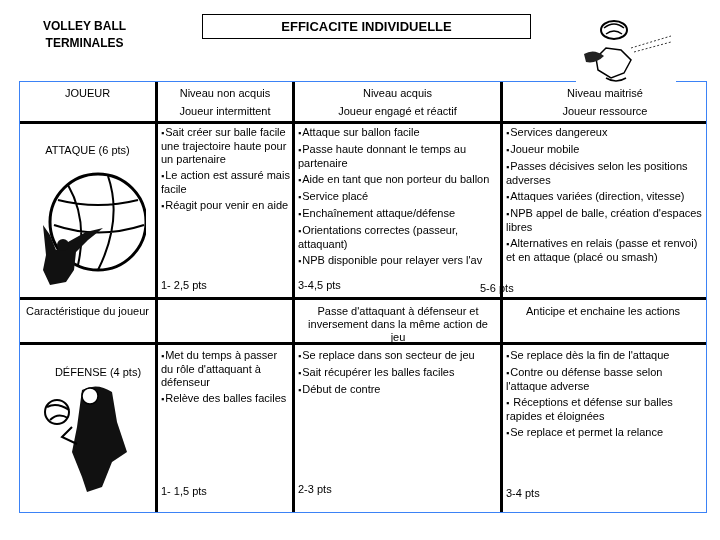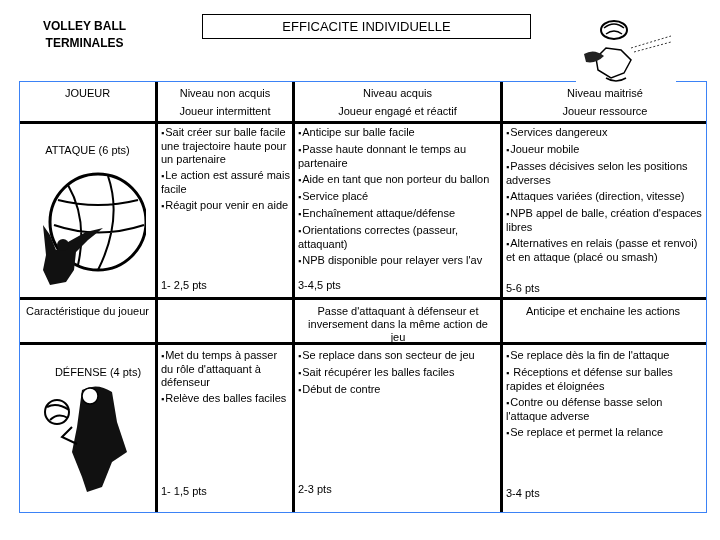--- a/index.html
+++ b/index.html
@@ -7,21 +7,21 @@
   body { position: relative; font-family: "Liberation Sans", sans-serif; color: #000; }
 
   .top-left {
     position: absolute; left: 43px; top: 18px;
     font-size: 12px; font-weight: bold; line-height: 17px; text-align: center;
   }
   .title-box {
     position: absolute; left: 202px; top: 14px; width: 329px; height: 25px;
     border: 1px solid #000;
     display: flex; align-items: center; justify-content: center;
-    font-size: 13px; font-weight: normal;
+    font-size: 13px; font-weight: bold;
   }
 
   .grid {
     position: absolute; left: 19px; top: 81px; width: 688px; height: 432px;
     border: 1px solid #3b82f6;
   }
   .hline { position: absolute; left: 0; right: 0; height: 3px; background: #000; }
   .vline { position: absolute; top: 0; bottom: 0; width: 3px; background: #000; }
 
   .cell { position: absolute; font-size: 11px; line-height: 13px; }
@@ -87,42 +87,42 @@
     <ul class="bullets">
       <li>Sait créer  sur balle facile une trajectoire haute pour un partenaire</li>
       <li>Le action est assuré mais facile</li>
       <li>Réagit pour venir en aide</li>
     </ul>
   </div>
   <div class="pts" style="left:141px;top:197px">1- 2,5 pts</div>
 
   <div class="cell" style="left:278px;width:202px;top:44px">
     <ul class="bullets">
-      <li>Anticipe sur balle facile</li>
+      <li>Attaque sur ballon facile</li>
       <li>Passe haute donnant le temps au partenaire</li>
       <li>Aide en tant que non porteur du ballon</li>
       <li>Service placé</li>
       <li>Enchaînement attaque/défense</li>
       <li>Orientations correctes (passeur, attaquant)</li>
       <li>NPB disponible pour relayer vers l'av</li>
     </ul>
   </div>
   <div class="pts" style="left:278px;top:197px">3-4,5 pts</div>
 
   <div class="cell" style="left:486px;width:196px;top:44px">
     <ul class="bullets">
       <li>Services dangereux</li>
       <li>Joueur mobile</li>
       <li>Passes décisives selon les positions adverses</li>
       <li>Attaques variées (direction, vitesse)</li>
       <li>NPB appel de balle, création d'espaces libres</li>
       <li>Alternatives en relais (passe et renvoi) et en attaque (placé ou smash)</li>
     </ul>
   </div>
-  <div class="pts" style="left:486px;top:200px">5-6 pts</div>
+  <div class="pts" style="left:460px;top:200px">5-6 pts</div>
 
   <div class="cell center" style="left:0;width:135px;top:223px">Caractéristique du joueur</div>
   <div class="cell center" style="left:280px;width:196px;top:223px">Passe d'attaquant à défenseur et inversement dans la même action de jeu</div>
   <div class="cell center" style="left:486px;width:194px;top:223px">Anticipe et enchaine les actions</div>
 
   <div class="cell center" style="left:0;width:156px;top:284px">DÉFENSE (4 pts)</div>
   <svg class="illu" style="left:22px;top:300px" width="95" height="112" viewBox="0 0 95 112">
     <circle cx="15" cy="30" r="12" fill="#fff" stroke="#000" stroke-width="2"></circle>
     <path d="M5 25 Q15 20 27 28 M8 38 Q16 30 26 36" stroke="#000" stroke-width="2" fill="none"></path>
     <path d="M40 8 Q55 0 70 10 L75 40 L85 70 L70 80 L60 105 L45 110 L40 95 L30 70 L35 45 Z" fill="#111"></path>
@@ -143,22 +143,22 @@
       <li>Se replace  dans son secteur de jeu</li>
       <li>Sait récupérer les balles faciles</li>
       <li>Début de contre</li>
     </ul>
   </div>
   <div class="pts" style="left:278px;top:401px">2-3 pts</div>
 
   <div class="cell" style="left:486px;width:196px;top:267px">
     <ul class="bullets">
       <li>Se replace dès la fin de l'attaque</li>
+      <li>Contre ou défense basse selon l'attaque adverse</li>
       <li> Réceptions et défense sur balles rapides et éloignées</li>
-      <li>Contre ou défense basse selon l'attaque adverse</li>
       <li>Se replace et permet la relance</li>
     </ul>
   </div>
   <div class="pts" style="left:486px;top:405px">3-4 pts</div>
 </div>
 
 <svg class="cartoon" viewBox="0 0 100 66">
   <rect x="0" y="0" width="100" height="66" fill="#fff"></rect>
   <ellipse cx="38" cy="12" rx="13" ry="9" fill="#fff" stroke="#000" stroke-width="2"></ellipse>
   <path d="M28 10 Q38 2 48 10 M30 16 Q38 10 46 16" stroke="#000" stroke-width="1.5" fill="none"></path>

